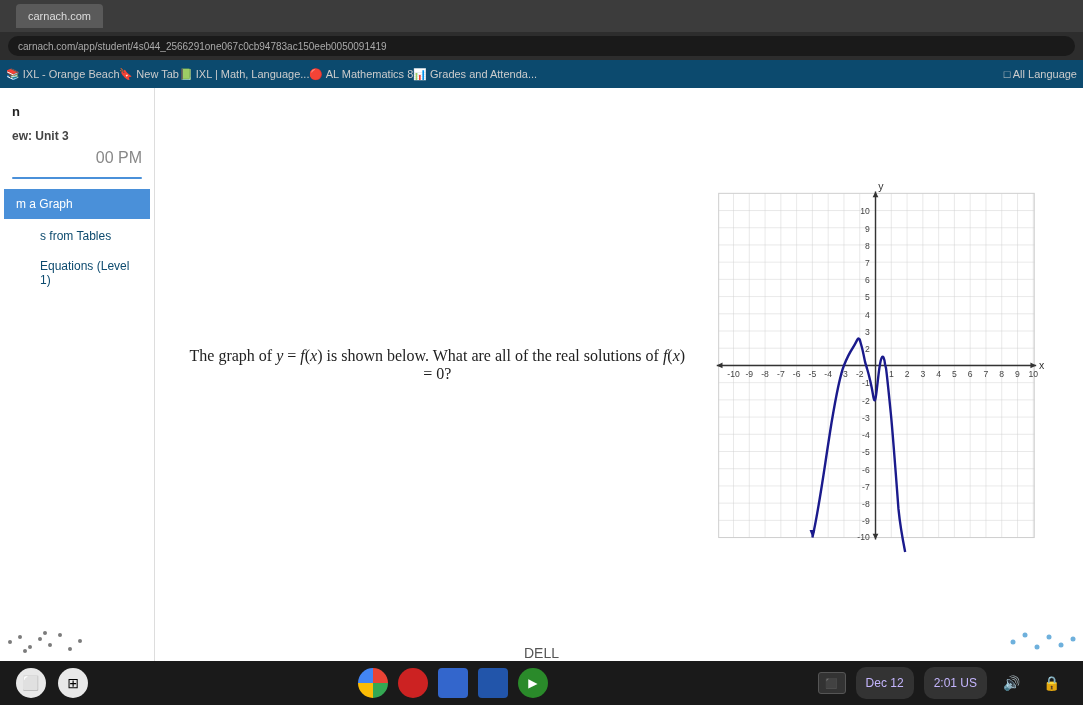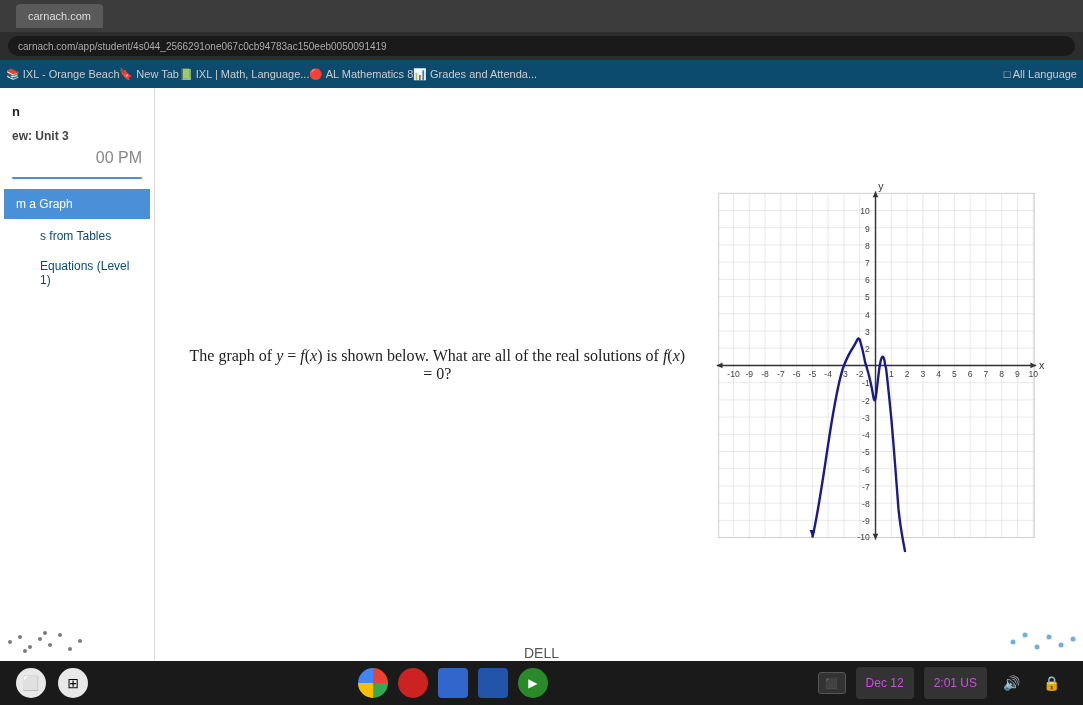--- a/index.html
+++ b/index.html
@@ -197,24 +197,24 @@
       height: 30px;
       border-radius: 50%;
       display: flex;
       align-items: center;
       justify-content: center;
       cursor: pointer;
       font-size: 16px;
     }
     .taskbar-time {
       font-size: 12px;
-      color: #d946ef;
+      color: #c4b5fd;
       background: #333;
       padding: 9px 10px;
-      border-radius: 4px;
+      border-radius: 10px;
     }
 
     
     .deco-dots {
       position: absolute;
       bottom: 48px;
       left: 0;
       width: 160px;
       height: 30px;
       pointer-events: none;

